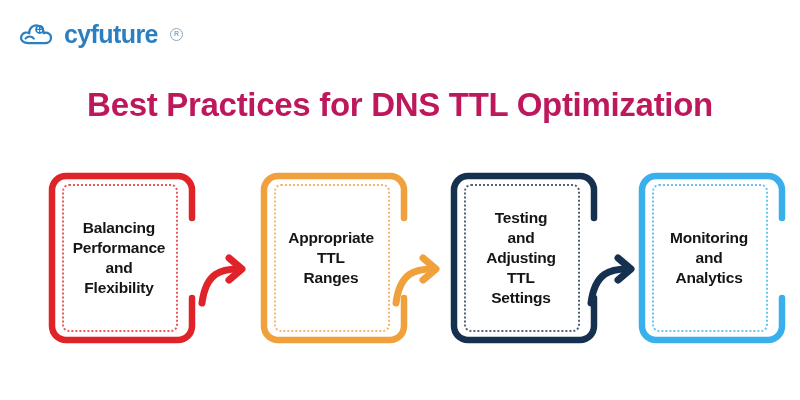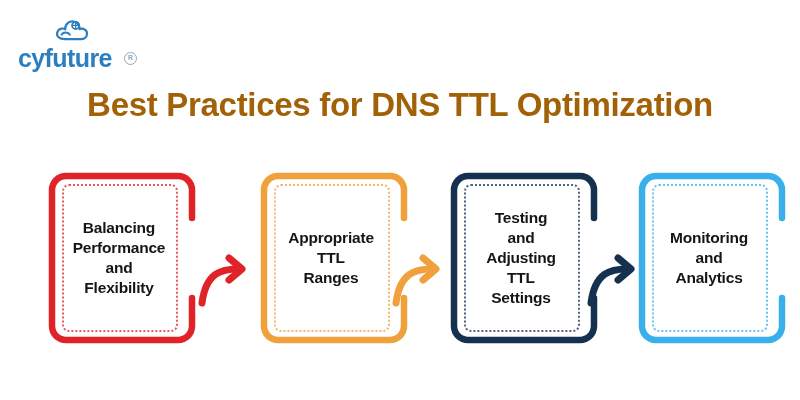--- a/index.html
+++ b/index.html
@@ -1,31 +1,31 @@
 <!DOCTYPE html>
 <html><head>
 <meta charset="utf-8">
 <style>
   html,body{margin:0;padding:0;}
   body{
     width:800px;height:400px;background:#ffffff;
     font-family:"Liberation Sans", sans-serif;
     overflow:hidden;position:relative;
   }
-  .header{position:absolute;left:18px;top:14px;display:flex;align-items:center;height:40px;flex-direction:column;}
+  .header{position:absolute;left:18px;top:14px;display:flex;align-items:center;height:40px;}
   .logo-mark{width:40px;height:32px;margin-right:6px;flex:none;}
   .logo-word{font-size:25px;font-weight:700;letter-spacing:-0.6px;
     color:#2b7fc0;line-height:1;display:flex;align-items:baseline;}
   .logo-word .cy{color:#2b7fc0;}
   .logo-reg{display:inline-block;width:11px;height:11px;border:1px solid #8fa9bd;
     border-radius:50%;font-size:7px;font-weight:700;color:#8fa9bd;
     text-align:center;line-height:10px;margin-left:5px;align-self:center;}
 
   .title{position:absolute;left:0;top:86px;width:800px;text-align:center;
-    font-size:33px;font-weight:700;color:#a16207;letter-spacing:-0.3px;
+    font-size:33px;font-weight:700;color:#be185d;letter-spacing:-0.3px;
     white-space:nowrap;}
 
   .flow{position:absolute;left:0;top:168px;width:800px;height:190px;margin-left:16px;}
 
   .node{position:absolute;top:0;width:156px;height:180px;}
   .node .shape{position:absolute;inset:0;}
   .node .inner{position:absolute;left:18px;top:16px;right:22px;bottom:16px;
     border:2px dotted;border-radius:7px;opacity:.75;}
   .node .label{position:absolute;left:14px;right:20px;top:0;bottom:0;
     display:flex;align-items:center;justify-content:center;

